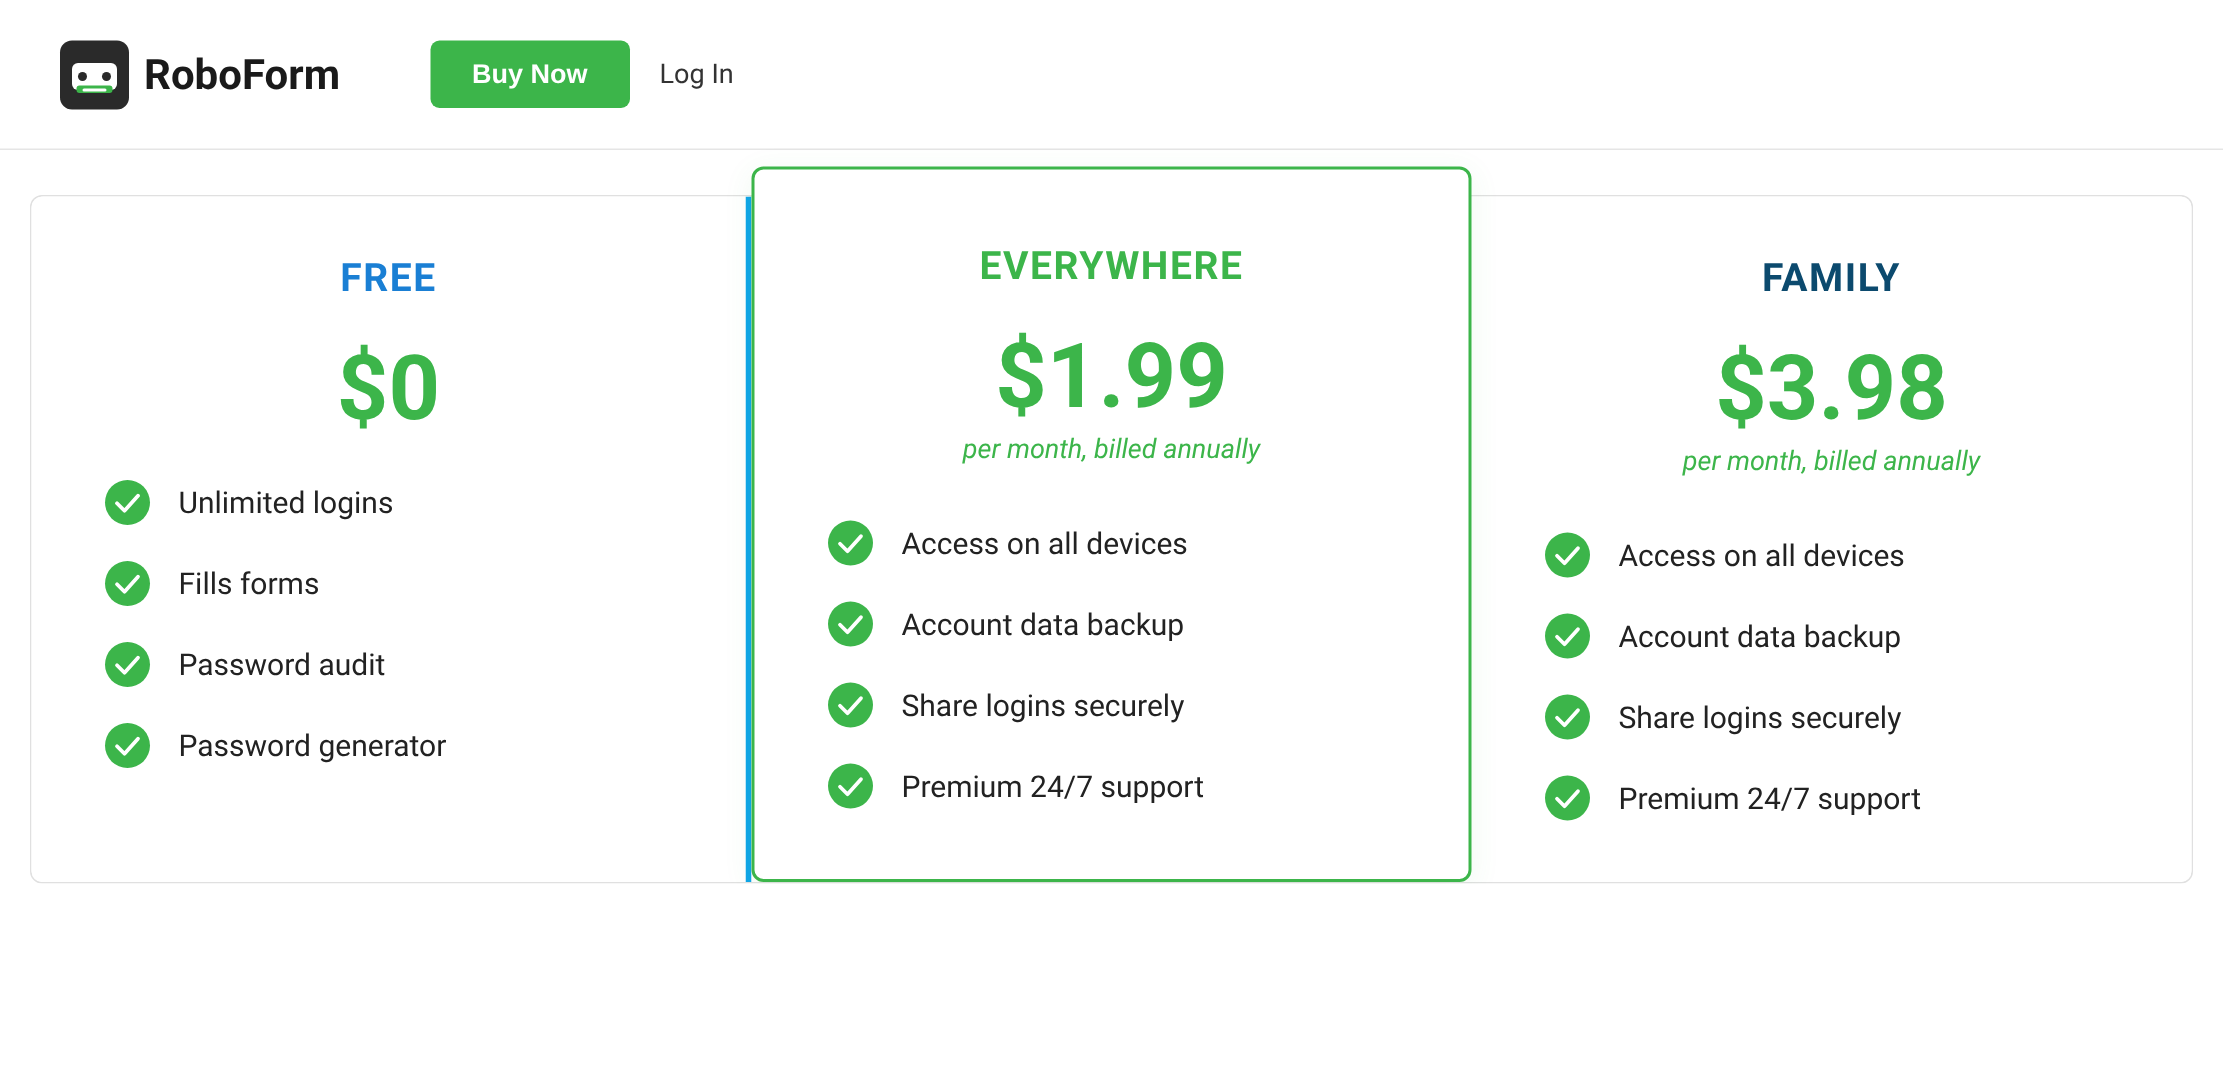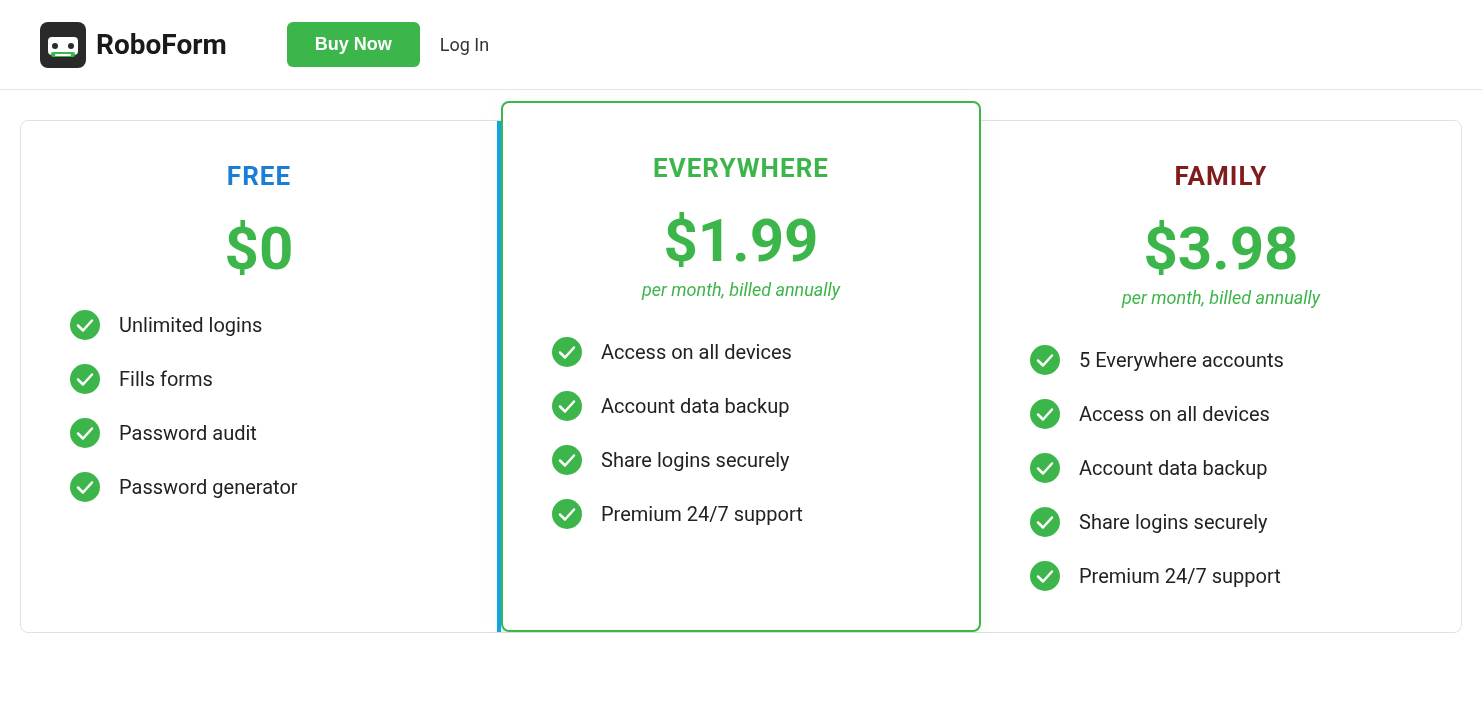--- a/index.html
+++ b/index.html
@@ -3,21 +3,21 @@
   <meta charset="utf-8">
   <style>
     * { box-sizing: border-box; margin: 0; padding: 0; }
     body { font-family: -apple-system, BlinkMacSystemFont, 'Segoe UI', Roboto, Arial, sans-serif; background: #fff; }
 
     
     .navbar {
       display: flex;
       align-items: center;
       padding: 0 40px;
-      height: 90px;
+      height: 100px;
       border-bottom: 1px solid #e5e5e5;
       background: #fff;
     }
     .logo-area {
       display: flex;
       align-items: center;
       gap: 10px;
       margin-right: 60px;
       text-decoration: none;
     }
@@ -269,40 +269,31 @@
               <circle cx="16" cy="16" r="15" fill="#3cb54a"></circle>
               <path d="M9 16.5l5 5 9-10" stroke="#fff" stroke-width="2.5" stroke-linecap="round" stroke-linejoin="round"></path>
             </svg>
           </span>
           <span>Premium 24/7 support</span>
         </li>
       </ul>
     </div>
 
     <div class="plan-card right">
-      <div class="plan-name blue" style="color: #7f1d1d;">FAMILY</div>
+      <div class="plan-name blue" style="color: #0c4a6e;">FAMILY</div>
       <div class="plan-price">$3.98</div>
       <div class="plan-billing">per month, billed annually</div>
       <ul class="features-list">
         <li class="feature-item">
           <span class="check-icon">
             <svg viewBox="0 0 32 32" fill="none" xmlns="http://www.w3.org/2000/svg">
               <circle cx="16" cy="16" r="15" fill="#3cb54a"></circle>
               <path d="M9 16.5l5 5 9-10" stroke="#fff" stroke-width="2.5" stroke-linecap="round" stroke-linejoin="round"></path>
             </svg>
           </span>
-          <span>5 Everywhere accounts</span>
-        </li>
-        <li class="feature-item">
-          <span class="check-icon">
-            <svg viewBox="0 0 32 32" fill="none" xmlns="http://www.w3.org/2000/svg">
-              <circle cx="16" cy="16" r="15" fill="#3cb54a"></circle>
-              <path d="M9 16.5l5 5 9-10" stroke="#fff" stroke-width="2.5" stroke-linecap="round" stroke-linejoin="round"></path>
-            </svg>
-          </span>
           <span>Access on all devices</span>
         </li>
         <li class="feature-item">
           <span class="check-icon">
             <svg viewBox="0 0 32 32" fill="none" xmlns="http://www.w3.org/2000/svg">
               <circle cx="16" cy="16" r="15" fill="#3cb54a"></circle>
               <path d="M9 16.5l5 5 9-10" stroke="#fff" stroke-width="2.5" stroke-linecap="round" stroke-linejoin="round"></path>
             </svg>
           </span>
           <span>Account data backup</span>

